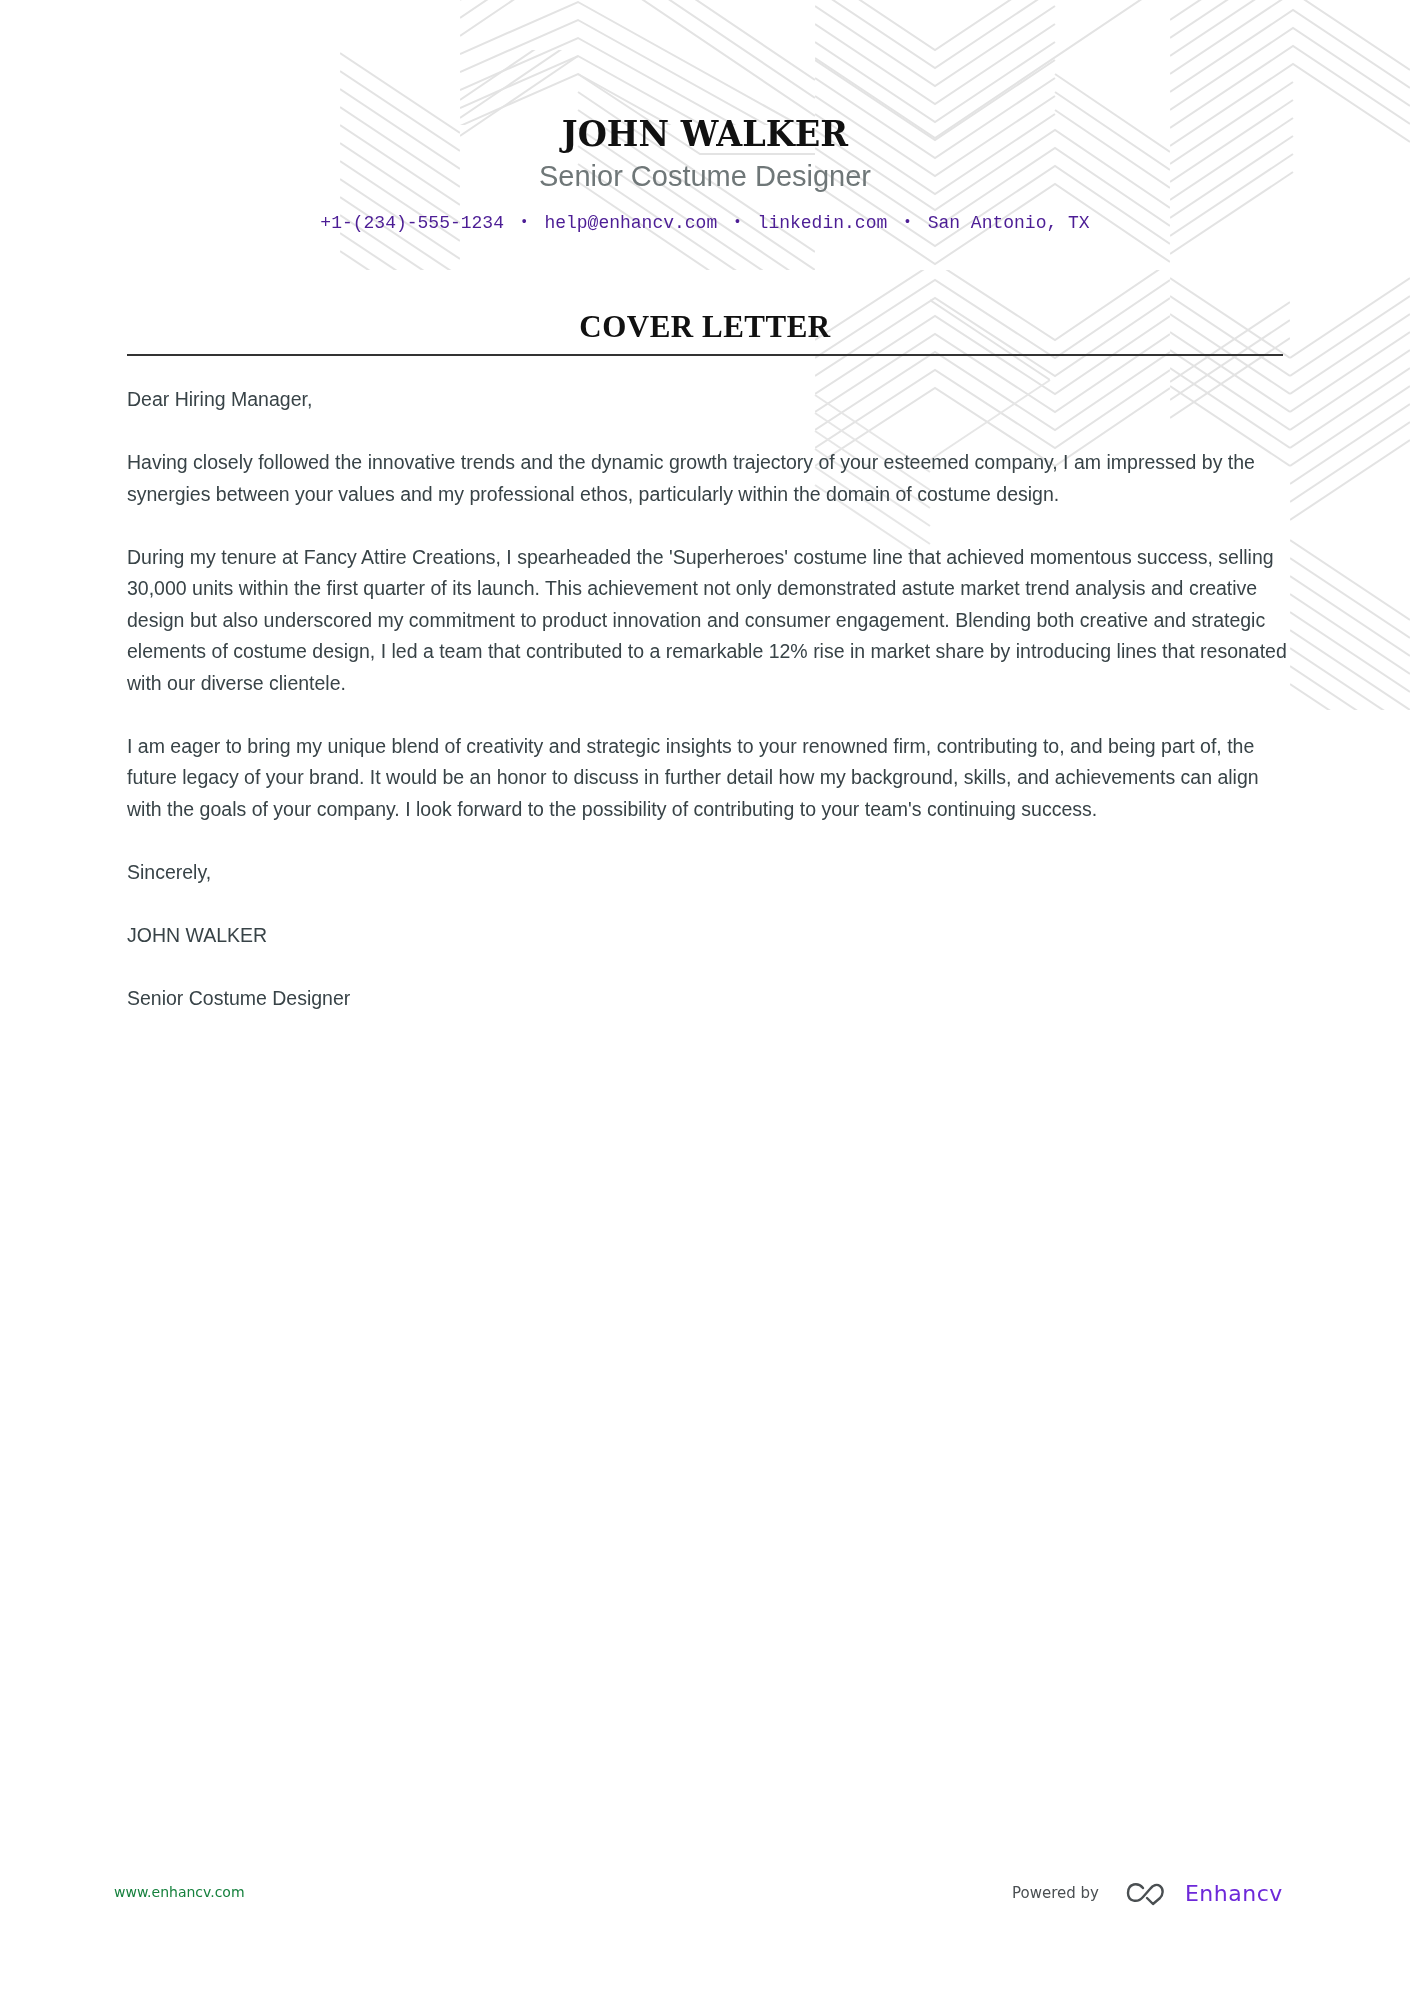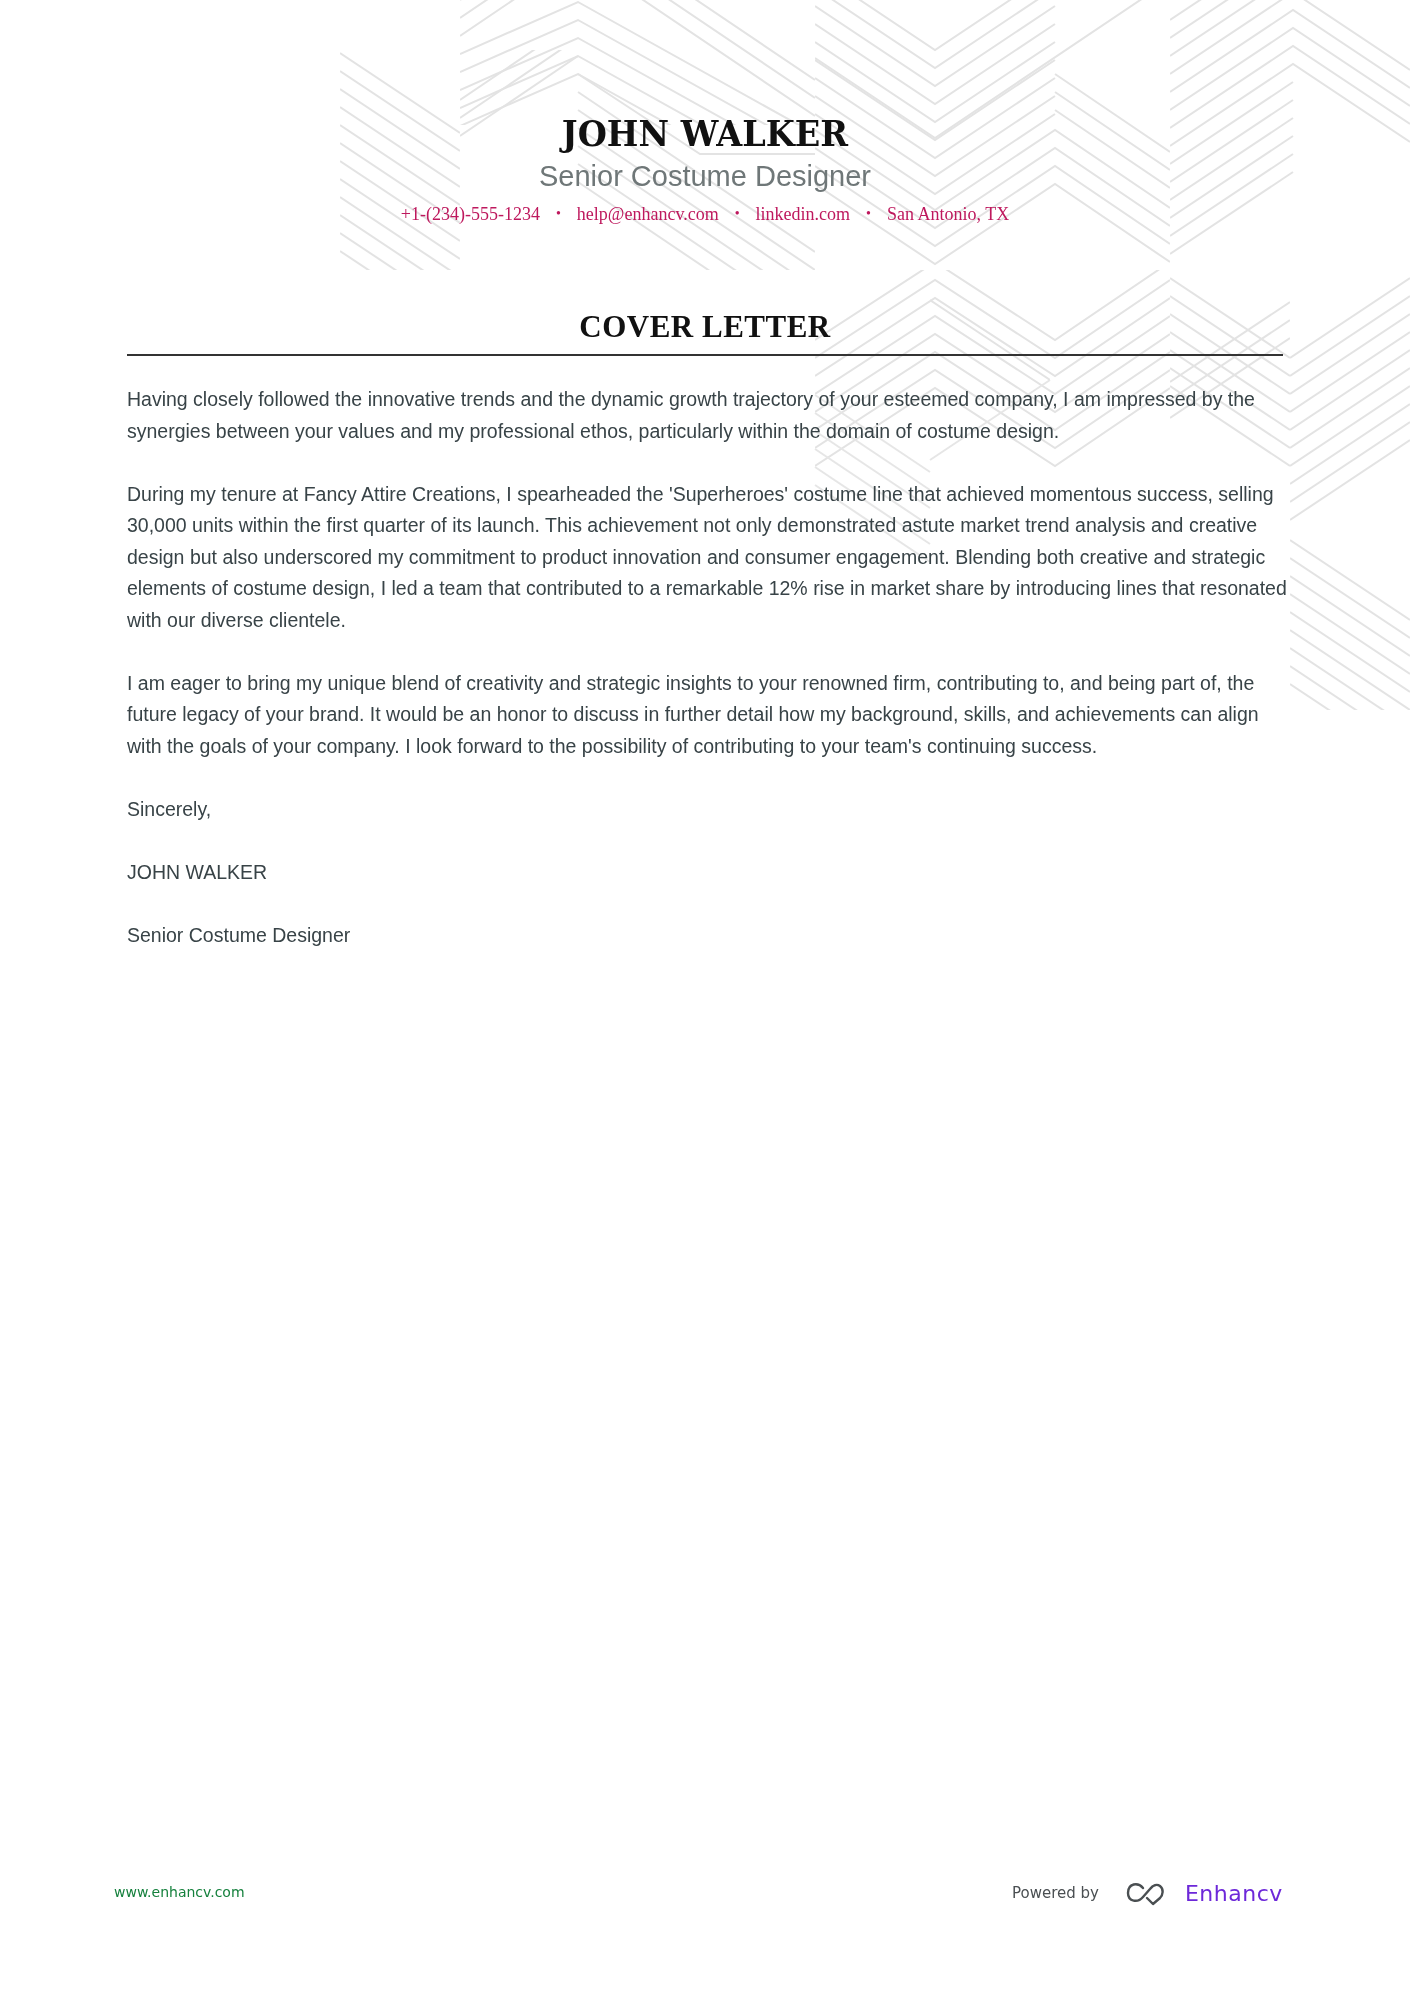--- a/index.html
+++ b/index.html
@@ -12,22 +12,22 @@
       font-family: "DejaVu Serif", "Liberation Serif", serif;
       font-weight: bold; font-size: 36px; color: #111111; letter-spacing: 0px;
       line-height: 46px; margin: 0;
       transform: scaleX(0.93);
     }
     .title {
       font-family: "Liberation Sans", "DejaVu Sans", sans-serif;
       font-size: 29px; color: #6f7778; line-height: 36px; margin-top: 2px;
     }
     .contacts {
-      font-family: Liberation Serif, serif;
-      font-size: 18px; color: #be185d; line-height: 24px; margin-top: 8px;
+      font-family: Liberation Mono, monospace;
+      font-size: 18px; color: #4c1d95; line-height: 24px; margin-top: 16px;
     }
     .contacts .sep { display: inline-block; margin: 0 16px; font-size: 14px; vertical-align: 2px; }
     .section-title {
       position: absolute; left: 127px; width: 1156px; top: 308px; text-align: center;
       font-family: "Liberation Serif", "DejaVu Serif", serif;
       font-size: 31px; color: #111111; line-height: 38px; letter-spacing: 0.5px; font-weight: bold;
     }
     .rule { position: absolute; left: 127px; top: 354px; width: 1156px; height: 2px; background: #333; }
     .body {
       position: absolute; left: 127px; top: 384px; width: 1160px;
@@ -224,20 +224,21 @@
     <div class="title">Senior Costume Designer</div>
     <div class="contacts">
       <span>+1-(234)-555-1234</span><span class="sep">•</span><span>help@enhancv.com</span><span class="sep">•</span><span>linkedin.com</span><span class="sep">•</span><span>San Antonio, TX</span>
     </div>
   </div>
 
   <div class="section-title">COVER LETTER</div>
   <div class="rule"></div>
 
   <div class="body">
+    <p>Dear Hiring Manager,</p>
     <p>Having closely followed the innovative trends and the dynamic growth trajectory of your esteemed company, I am impressed by the synergies between your values and my professional ethos, particularly within the domain of costume design.</p>
     <p>During my tenure at Fancy Attire Creations, I spearheaded the 'Superheroes' costume line that achieved momentous success, selling 30,000 units within the first quarter of its launch. This achievement not only demonstrated astute market trend analysis and creative design but also underscored my commitment to product innovation and consumer engagement. Blending both creative and strategic elements of costume design, I led a team that contributed to a remarkable 12% rise in market share by introducing lines that resonated with our diverse clientele.</p>
     <p>I am eager to bring my unique blend of creativity and strategic insights to your renowned firm, contributing to, and being part of, the future legacy of your brand. It would be an honor to discuss in further detail how my background, skills, and achievements can align with the goals of your company. I look forward to the possibility of contributing to your team's continuing success.</p>
     <p>Sincerely,</p>
     <p>JOHN WALKER</p>
     <p>Senior Costume Designer</p>
   </div>
 
   <div class="footer-left">www.enhancv.com</div>
 

